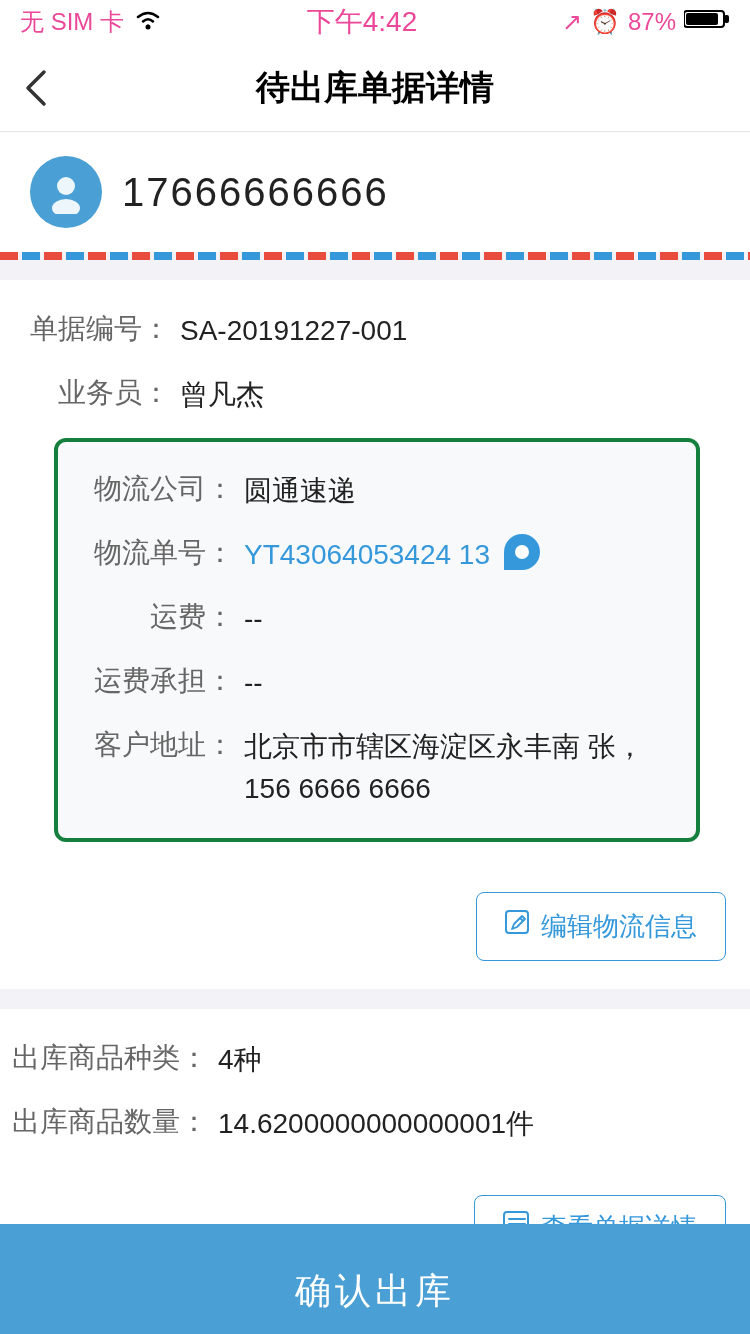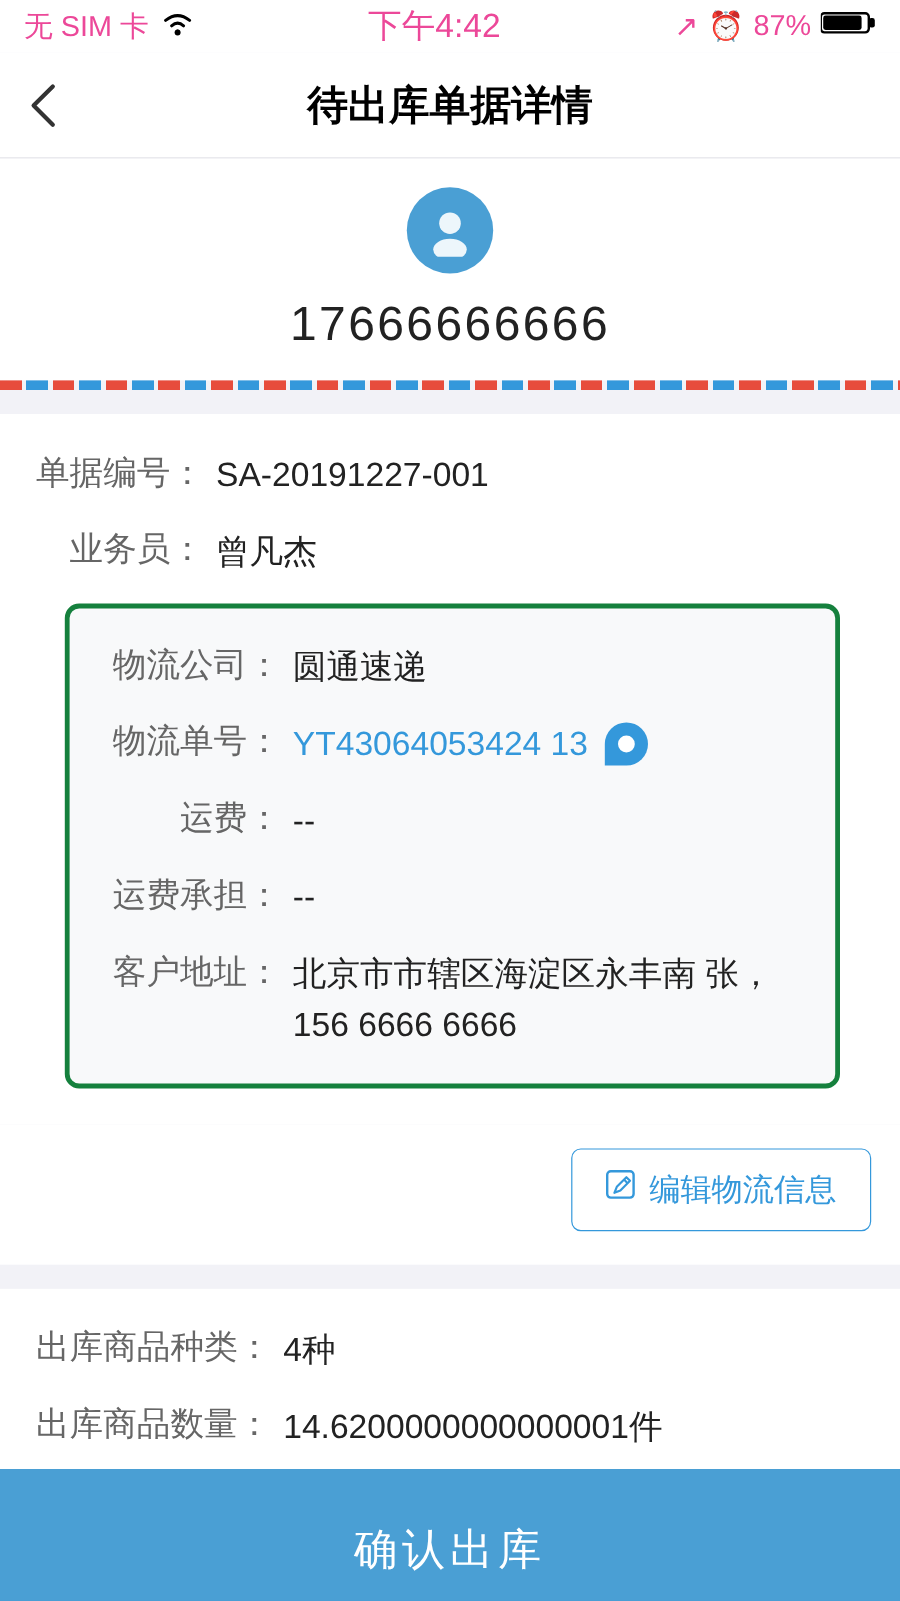--- a/index.html
+++ b/index.html
@@ -73,21 +73,20 @@
       margin: 0;
     }
 
     
     .customer-header {
       background: #fff;
       padding: 24px 30px;
       display: flex;
       align-items: center;
       gap: 20px;
-      flex-direction: column;
     }
     .avatar {
       width: 72px;
       height: 72px;
       border-radius: 50%;
       background: #4a9fd4;
       display: flex;
       align-items: center;
       justify-content: center;
       flex-shrink: 0;
@@ -126,21 +125,20 @@
       padding-right: 10px;
     }
     .info-value {
       color: #222;
       flex: 1;
       line-height: 1.5;
     }
     .info-value.blue-link {
       color: #3498db;
       display: flex;
-      align-items: center;
       gap: 14px;
     }
 
     
     .logistics-card {
       background: #f8f9fa;
       border: 4px solid #15803d;
       border-radius: 12px;
       margin: 20px 20px 0 24px;
       padding: 28px 36px;
@@ -162,21 +160,21 @@
       display: flex;
       align-items: center;
       gap: 10px;
       background: #fff;
       cursor: pointer;
     }
 
     
     .goods-section {
       background: #fff;
-      padding: 30px 30px;
+      padding: 30px 12px;
     }
 
     
     .view-btn-wrap {
       display: flex;
       justify-content: flex-end;
       padding: 20px 24px 28px 24px;
       background: #fff;
     }
     .view-btn {

